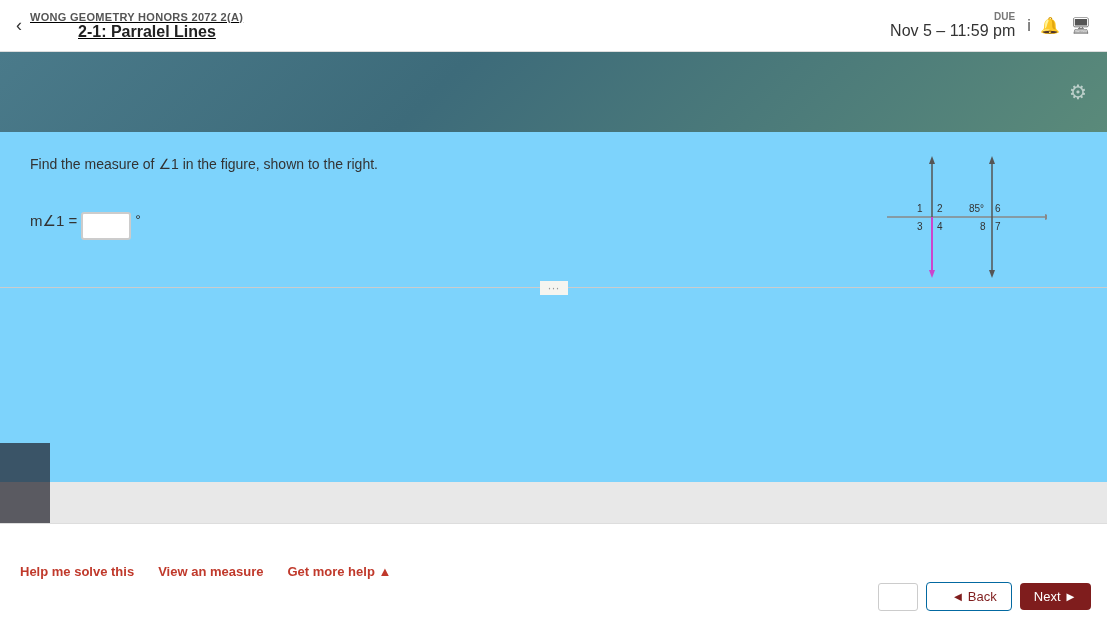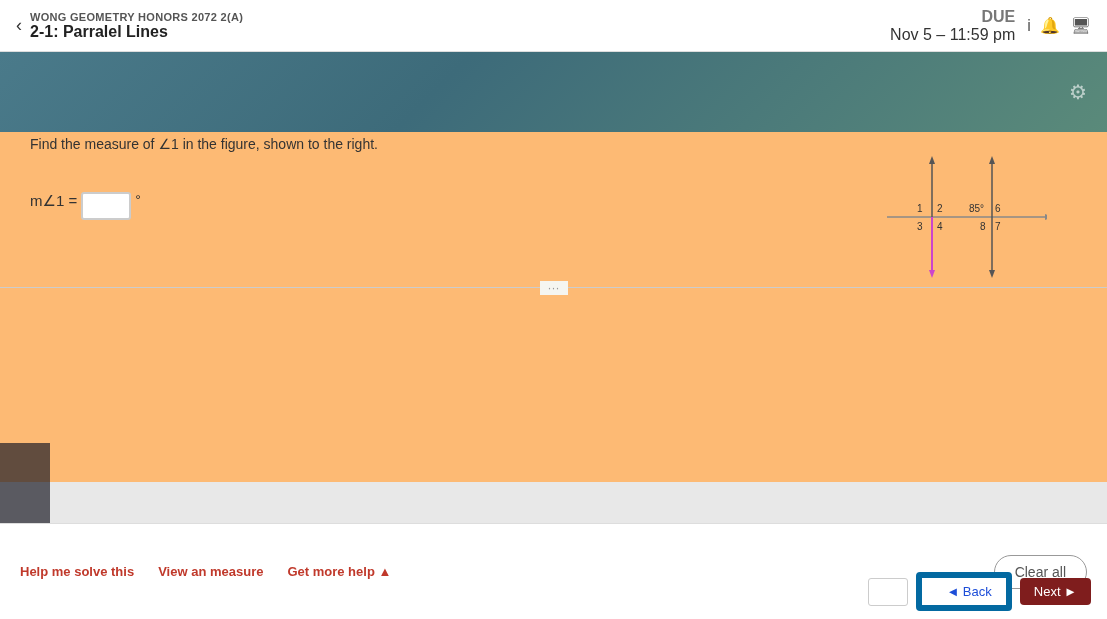--- a/index.html
+++ b/index.html
@@ -28,42 +28,44 @@
       gap: 8px;
     }
     .back-arrow {
       font-size: 18px;
       color: #333;
       cursor: pointer;
     }
     .header-title-group {
       display: flex;
       flex-direction: column;
+      text-decoration: underline;
     }
     .course-name {
       font-size: 11px;
       color: #555;
       font-weight: 600;
       letter-spacing: 0.3px;
     }
     .lesson-name {
       font-size: 16px;
       font-weight: 700;
       color: #222;
+      margin-left: 48px;
     }
     .top-header-right {
       display: flex;
       align-items: center;
       gap: 12px;
     }
     .due-info {
       text-align: right;
     }
     .due-label {
-      font-size: 16px;
+      font-size: 10px;
       color: #777;
       font-weight: 600;
       text-transform: uppercase;
     }
     .due-date {
       font-size: 16px;
       color: #333;
       font-weight: 500;
     }
     .header-icons {
@@ -88,23 +90,23 @@
       padding-right: 20px;
     }
     .banner-settings-icon {
       color: rgba(255,255,255,0.6);
       font-size: 20px;
       cursor: pointer;
     }
 
     
     .main-content {
-      background: #fdba74;
+      background: #7dd3fc;
       min-height: 350px;
-      padding: 4px 30px;
+      padding: 24px 30px;
       position: relative;
     }
 
     .problem-statement {
       font-size: 14px;
       color: #333;
       margin-bottom: 20px;
     }
 
     
@@ -223,22 +225,22 @@
       border-radius: 4px;
       padding: 6px 14px;
       font-size: 13px;
       cursor: pointer;
       display: flex;
       align-items: center;
       gap: 4px;
     }
     .nav-btn.back {
       background: #fff;
-      color: #1d4ed8;
-      border: 6px solid #0369a1;
+      color: #7f1d1d;
+      border: 1px solid #0369a1;
       padding-left: 24px;
     }
 
     
     .dark-overlay {
       position: absolute;
       bottom: 96px;
       left: 0;
       width: 50px;
       height: 80px;
@@ -323,21 +325,20 @@
 
 <div class="dark-overlay"></div>
 
 <div class="bottom-footer">
   <div class="footer-left">
     <a class="footer-link">Help me solve this</a>
     <a class="footer-link">View an measure</a>
     <a class="footer-link">Get more help ▲</a>
   </div>
   <div class="footer-right">
-    <button class="clear-all-btn">Clear all</button>
   </div>
 </div>
 
 <div style="position:absolute; bottom:8px; right:16px; display:flex; align-items:center; gap:8px;">
   <input type="text" class="nav-input" style="">
   <button class="nav-btn back">◄ Back</button>
   <button class="nav-btn">Next ►</button>
 </div>
 
 </body></html>

